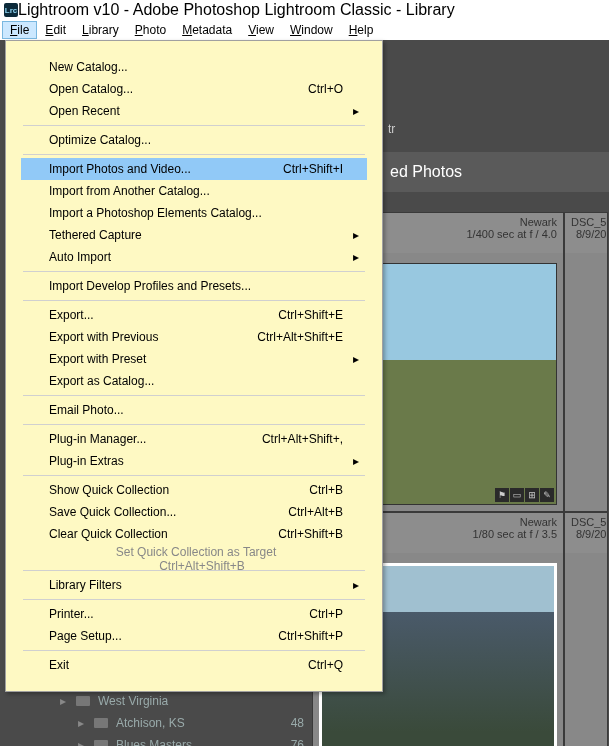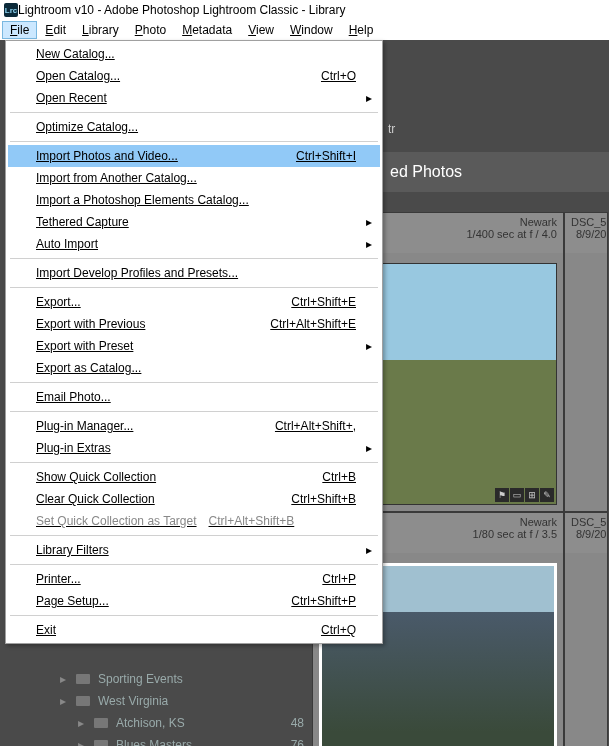--- a/index.html
+++ b/index.html
@@ -1,20 +1,20 @@
 <!DOCTYPE html>
 <html><head>
 <meta charset="utf-8">
 <style>
   html,body{margin:0;padding:0;font-family:"Segoe UI",Tahoma,sans-serif;font-size:12px;background:#4a4a4a;}
   #app{position:relative;width:609px;height:746px;overflow:hidden;background:#4a4a4a;}
   
   .titlebar{height:20px;background:#fff;display:flex;align-items:center;padding:0 4px;}
   .app-icon{width:14px;height:14px;background:#0b2a3a;display:flex;align-items:center;justify-content:center;color:#8cd3f0;font-size:8px;font-weight:bold;border-radius:2px;}
-  .title-text{font-size:12px;color:#000;}
+  .title-text{font-size:16px;color:#000;}
   
   .menubar{height:20px;background:#fff;display:flex;align-items:center;padding:0 2px;border-bottom:1px solid #ccc;}
   .menubar-item{padding:2px 8px;font-size:12px;color:#000;cursor:default;}
   .menubar-item.open{background:#cce8ff;border:1px solid #7ab8e0;padding:1px 7px;}
   .menubar-item span.ul{text-decoration:underline;}
   
   .workspace{position:absolute;left:0;top:40px;right:0;bottom:0;background:#4a4a4a;color:#ddd;}
   
   .panel-header{position:absolute;left:20px;right:0;top:112px;height:40px;background:#5a5a5a;display:flex;align-items:center;padding-left:370px;color:#fff;font-size:16px;}
   
@@ -31,26 +31,26 @@
   .thumb-badges{position:absolute;bottom:2px;right:2px;height:14px;display:flex;gap:1px;}
   .thumb-badges span{width:14px;height:14px;background:#2a2a2a;color:#ccc;font-size:9px;display:flex;align-items:center;justify-content:center;}
   
   .foldertree{position:absolute;left:20px;top:628px;width:300px;}
   .folder-row{display:flex;align-items:center;height:22px;color:#9aa;font-size:12px;padding-left:40px;gap:8px;}
   .folder-row .tri{width:8px;color:#888;}
   .folder-row .cnt{margin-left:auto;margin-right:16px;color:#9aa;}
   .folder-icon{width:14px;height:10px;background:#777;border-radius:1px;}
   .folder-row.sub{padding-left:58px;}
   
-  .menu{position:absolute;left:5px;top:40px;width:378px;background:#ffffff;border:1px solid #a0a0a0;box-shadow:2px 2px 4px rgba(0,0,0,0.3);padding:2px;box-sizing:border-box;z-index:10;text-decoration:underline;}
+  .menu{position:absolute;left:5px;top:40px;width:378px;background:#fef9c3;border:1px solid #a0a0a0;box-shadow:2px 2px 4px rgba(0,0,0,0.3);padding:15px;box-sizing:border-box;z-index:10;}
   .mi{position:relative;display:flex;align-items:center;height:22px;padding:0 24px 0 28px;font-size:12px;color:#000;cursor:default;}
   .mi .shortcut{margin-left:auto;color:#000;}
   .mi .sub-arrow{position:absolute;right:8px;color:#000;}
   .mi.highlight{background:#91c9f7;text-align:center;}
-  .mi.disabled{color:#888;}
+  .mi.disabled{color:#888;flex-direction:column;}
   .mi.disabled .shortcut{color:#888;margin-left:12px;}
   .sep{height:1px;background:#d0d0d0;margin:3px 2px;}
 </style>
 </head>
 <body>
 <div id="app">
 
 <div class="titlebar">
   <div class="app-icon">Lrc</div>
   <div class="title-text">Lightroom v10 - Adobe Photoshop Lightroom Classic - Library</div>
@@ -220,20 +220,24 @@
       <div class="mi">
         <span>Plug-in Extras</span>
         <span class="sub-arrow">▸</span>
       </div>
       <div class="sep"></div>
       <div class="mi">
         <span>Show Quick Collection</span>
         <span class="shortcut">Ctrl+B</span>
       </div>
       <div class="mi">
+        <span>Save Quick Collection...</span>
+        <span class="shortcut">Ctrl+Alt+B</span>
+      </div>
+      <div class="mi">
         <span>Clear Quick Collection</span>
         <span class="shortcut">Ctrl+Shift+B</span>
       </div>
       <div class="mi disabled">
         <span>Set Quick Collection as Target</span>
         <span class="shortcut">Ctrl+Alt+Shift+B</span>
       </div>
       <div class="sep"></div>
       <div class="mi">
         <span>Library Filters</span>

